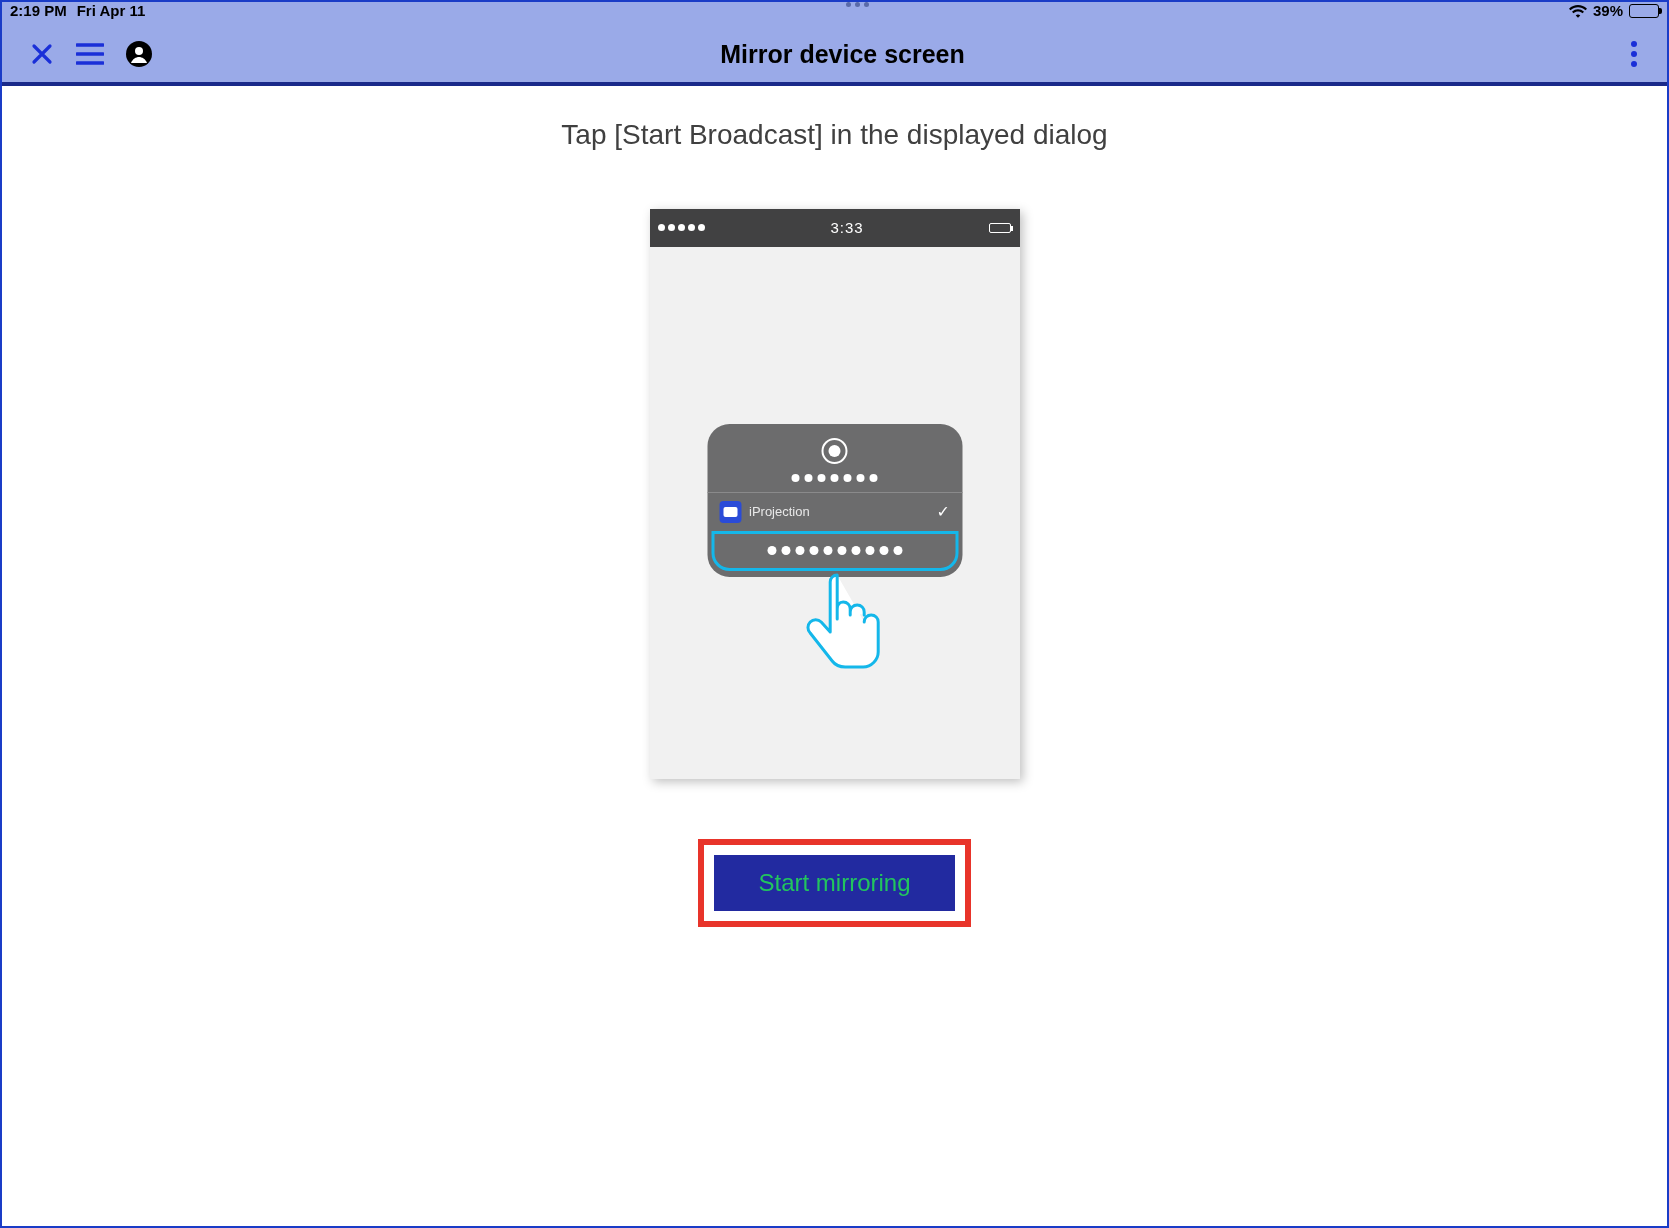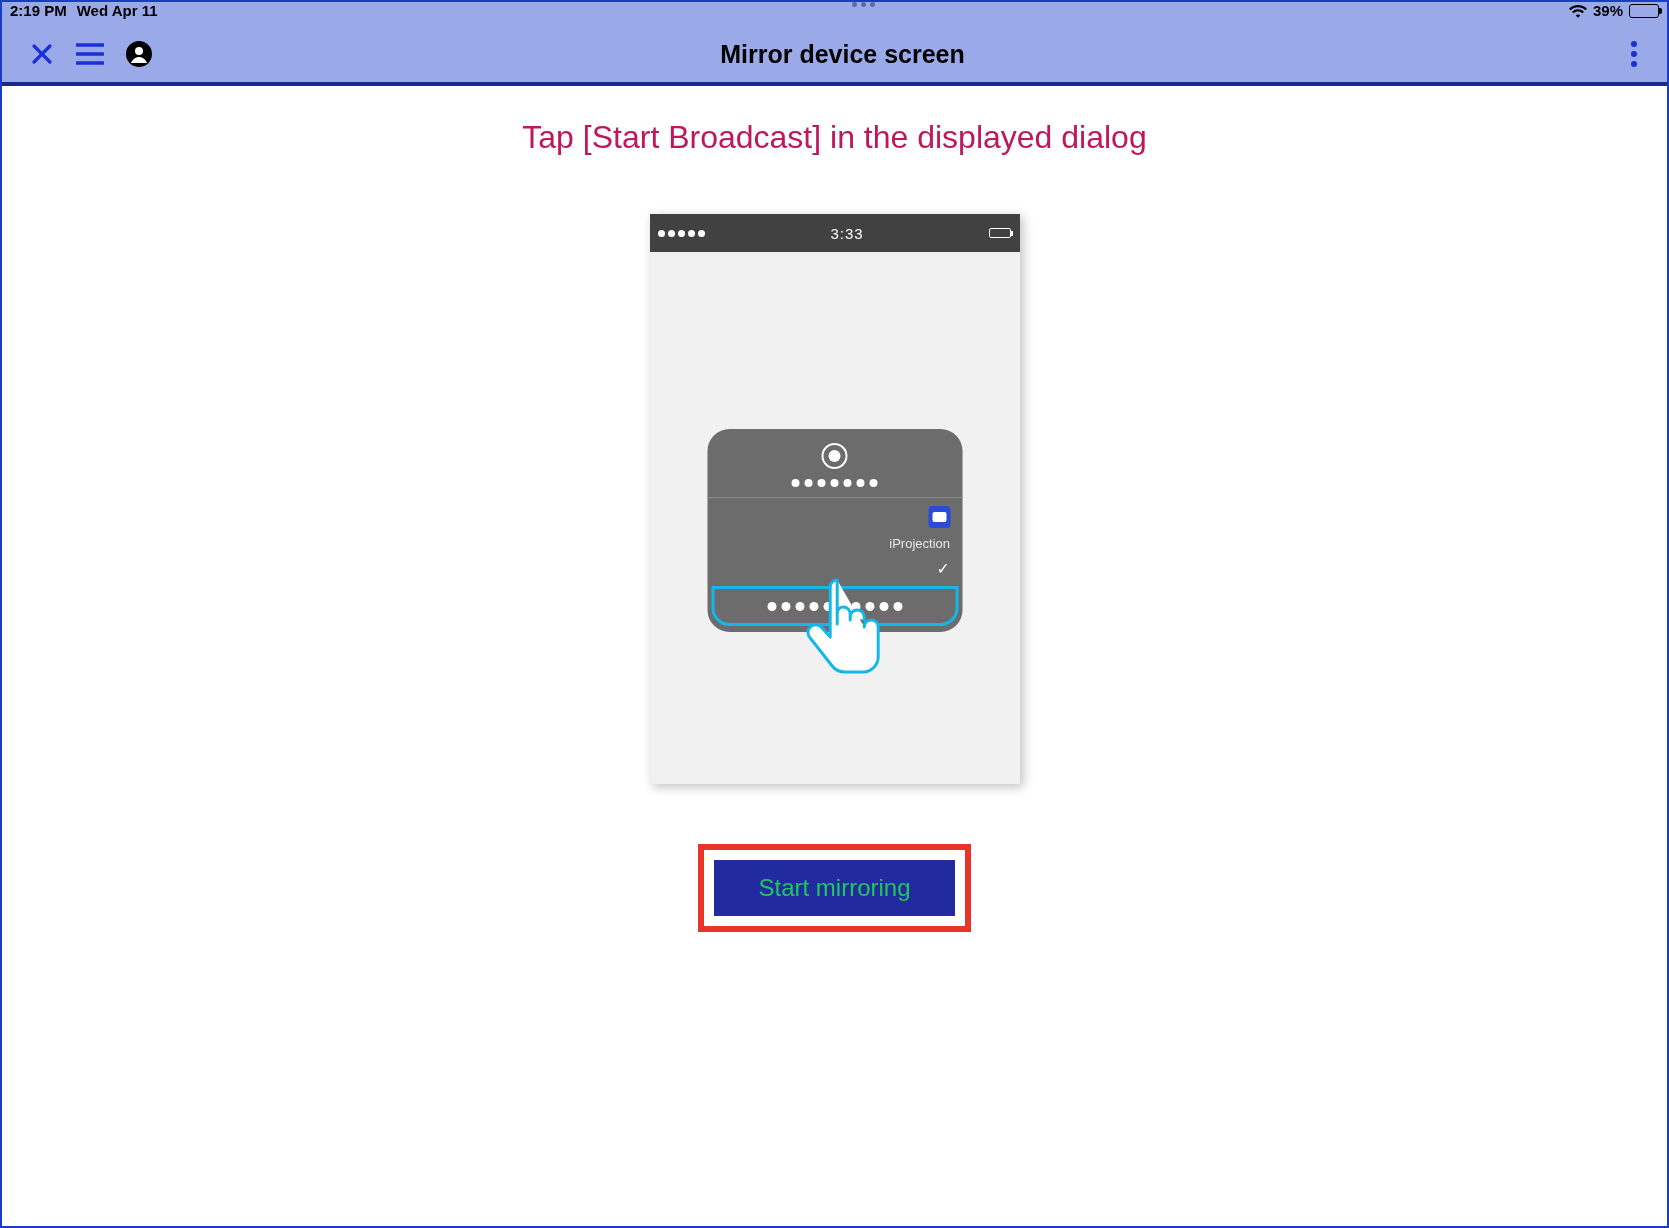--- a/index.html
+++ b/index.html
@@ -67,22 +67,22 @@
   
   .main {
     width: 100%;
     display: flex;
     flex-direction: column;
     align-items: center;
     padding-top: 30px;
   }
   .instructions {
     text-align: center;
-    font-size: 32px;
-    color: #be185d;
+    font-size: 28px;
+    color: #404040;
     line-height: 1.35;
   }
 
   
   .phone-mock {
     margin-top: 55px;
     width: 370px;
     height: 570px;
     background: #f1f1f1;
     box-shadow: 3px 3px 10px rgba(0,0,0,0.25);
@@ -120,21 +120,21 @@
   }
   .record-ring {
     width: 26px; height:26px; border:2.5px solid #fff; border-radius:50%;
     display:flex; align-items:center; justify-content:center;
   }
   .record-ring span { width:12px; height:12px; background:#fff; border-radius:50%; }
   .dotrow { display:flex; gap:5px; margin-top:10px; }
   .dotrow span { width:8px; height:8px; background:#fff; border-radius:50%; }
   .divider { height:1px; background:#8a8a8b; width:100%; }
   .app-row {
-    display:flex; align-items:flex-end; padding: 8px 12px; gap:8px;flex-direction:column;
+    display:flex; align-items:center; padding: 8px 12px; gap:8px;
   }
   .app-row .appicon {
     width:22px; height:22px; background:#2a4bd8; border-radius:4px;
     display:flex; align-items:center; justify-content:center;
   }
   .app-row .appicon span { width:14px; height:10px; background:#fff; border-radius:2px; }
   .app-row .appname { color:#e8e8e8; font-size:13px; flex:1; }
   .app-row .check { color:#fff; font-size:16px; }
 
   .start-field {
@@ -169,21 +169,21 @@
     min-width: 240px;
     font-family: inherit;
   }
 </style>
 </head>
 <body>
 
 <div class="ipad-status">
   <div class="left">
     <span>2:19 PM</span>
-    <span>Wed Apr 11</span>
+    <span>Fri Apr 11</span>
   </div>
   <div class="center">
     <span class="dot"></span>
       <span class="dot"></span>
       <span class="dot"></span>
   </div>
   <div class="right">
     <span class="wifi-icon">
       <svg width="18" height="14" viewBox="0 0 24 18">
           <path d="M12 18l-3-3c1.7-1.7 4.3-1.7 6 0l-3 3zm-6-6l-2-2c4.4-4.4 11.6-4.4 16 0l-2 2c-3.3-3.3-8.7-3.3-12 0zm-4-4L0 6c6.6-6.6 17.4-6.6 24 0l-2 2c-5.5-5.5-14.5-5.5-20 0z" fill="#000"></path>

